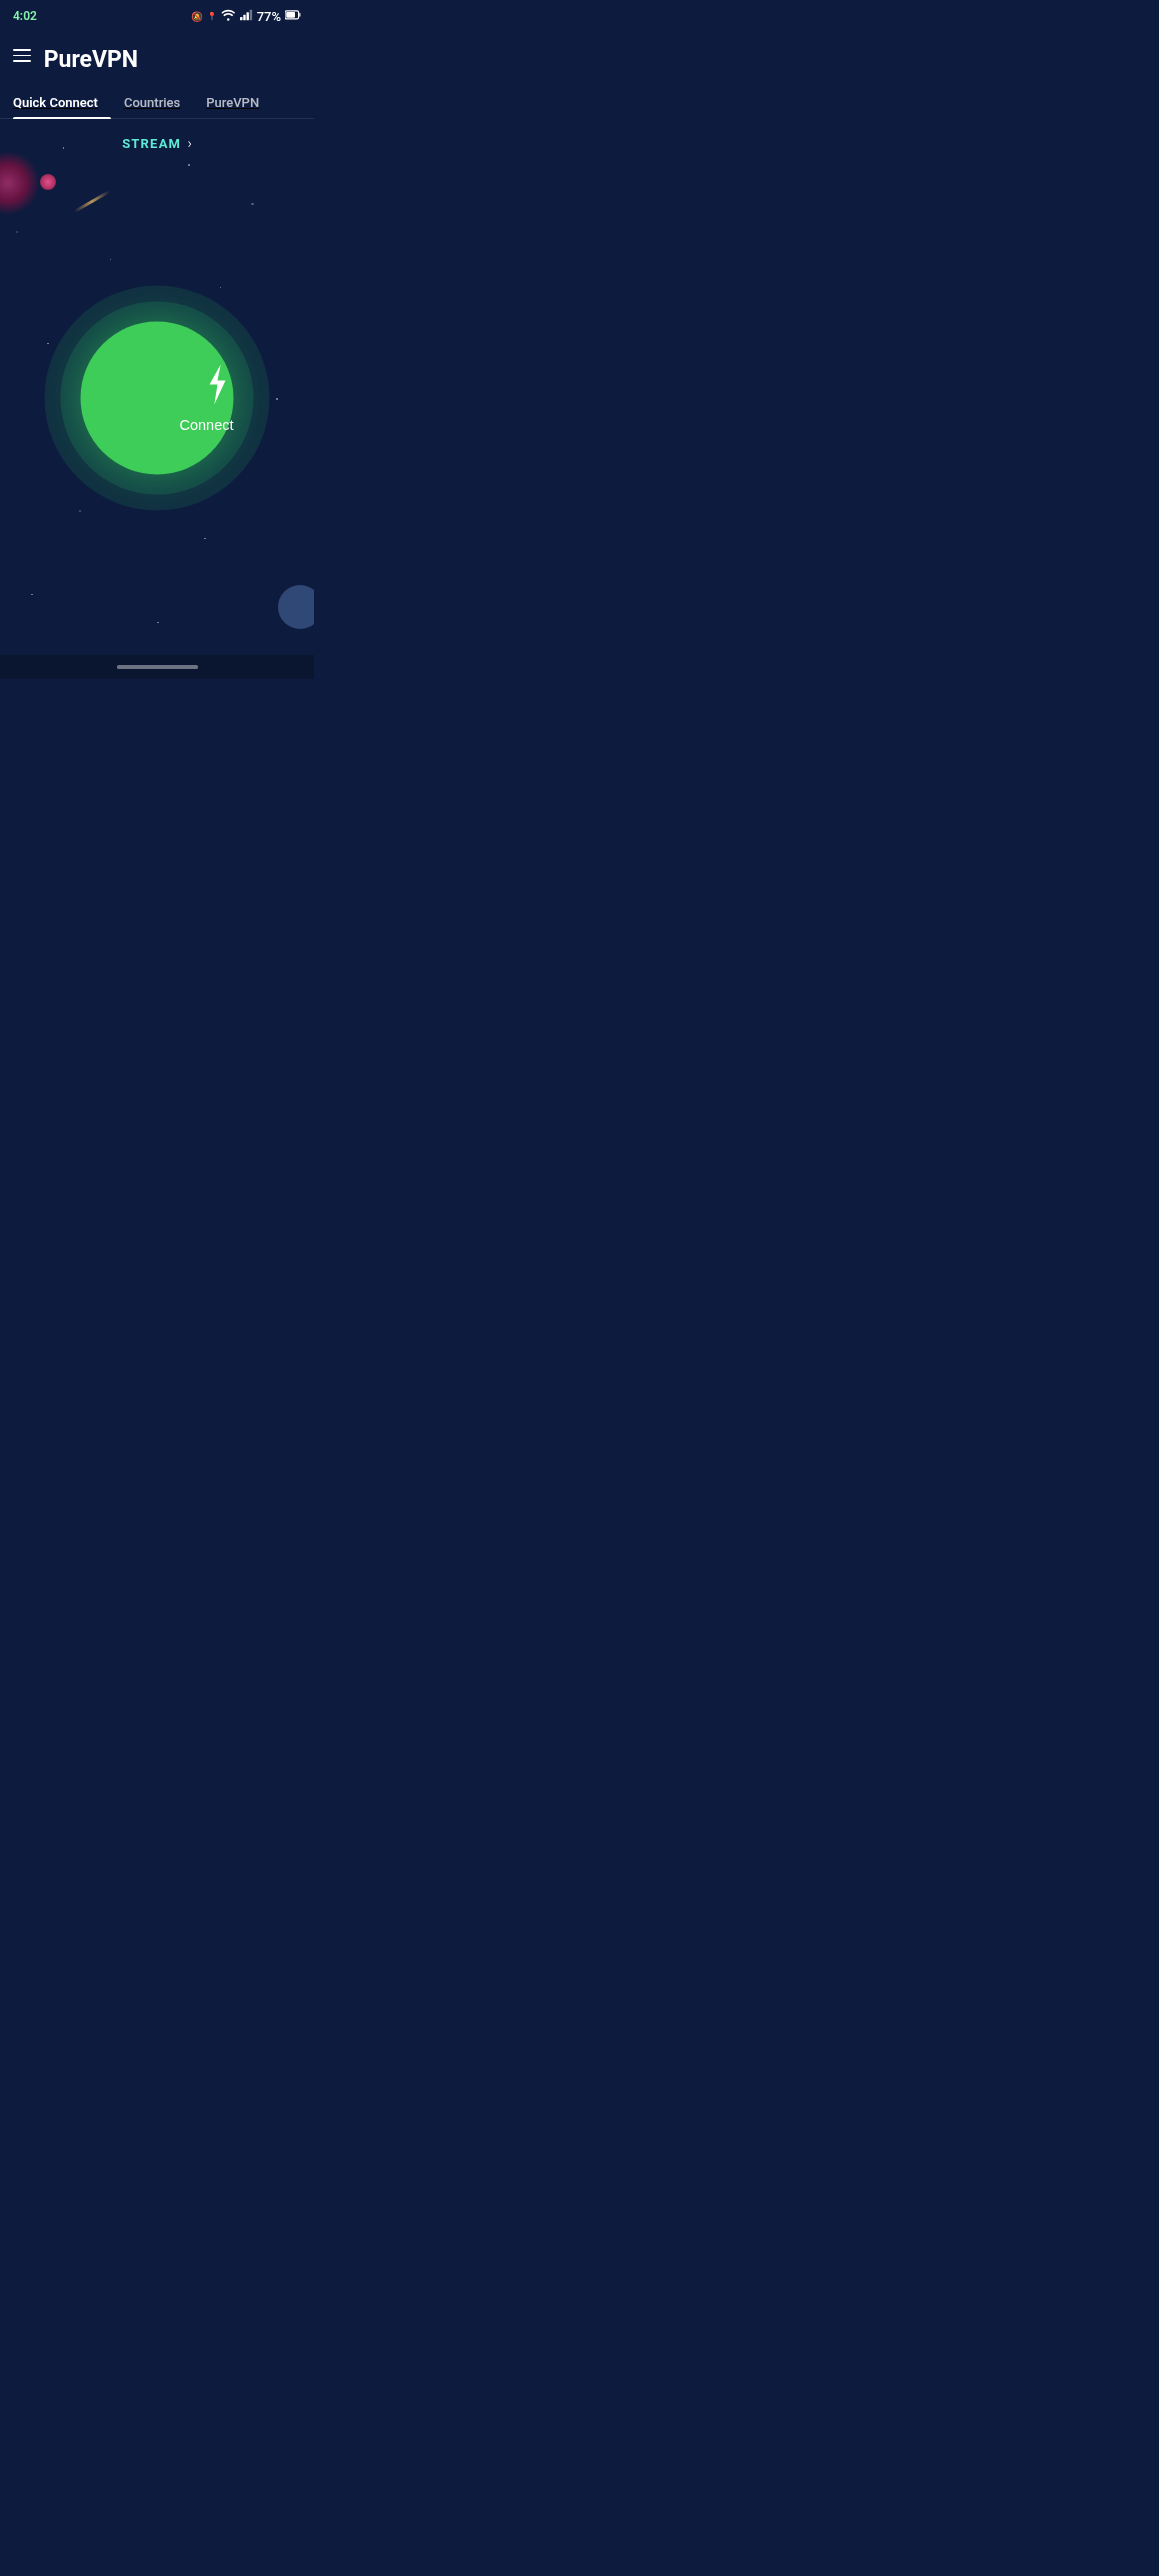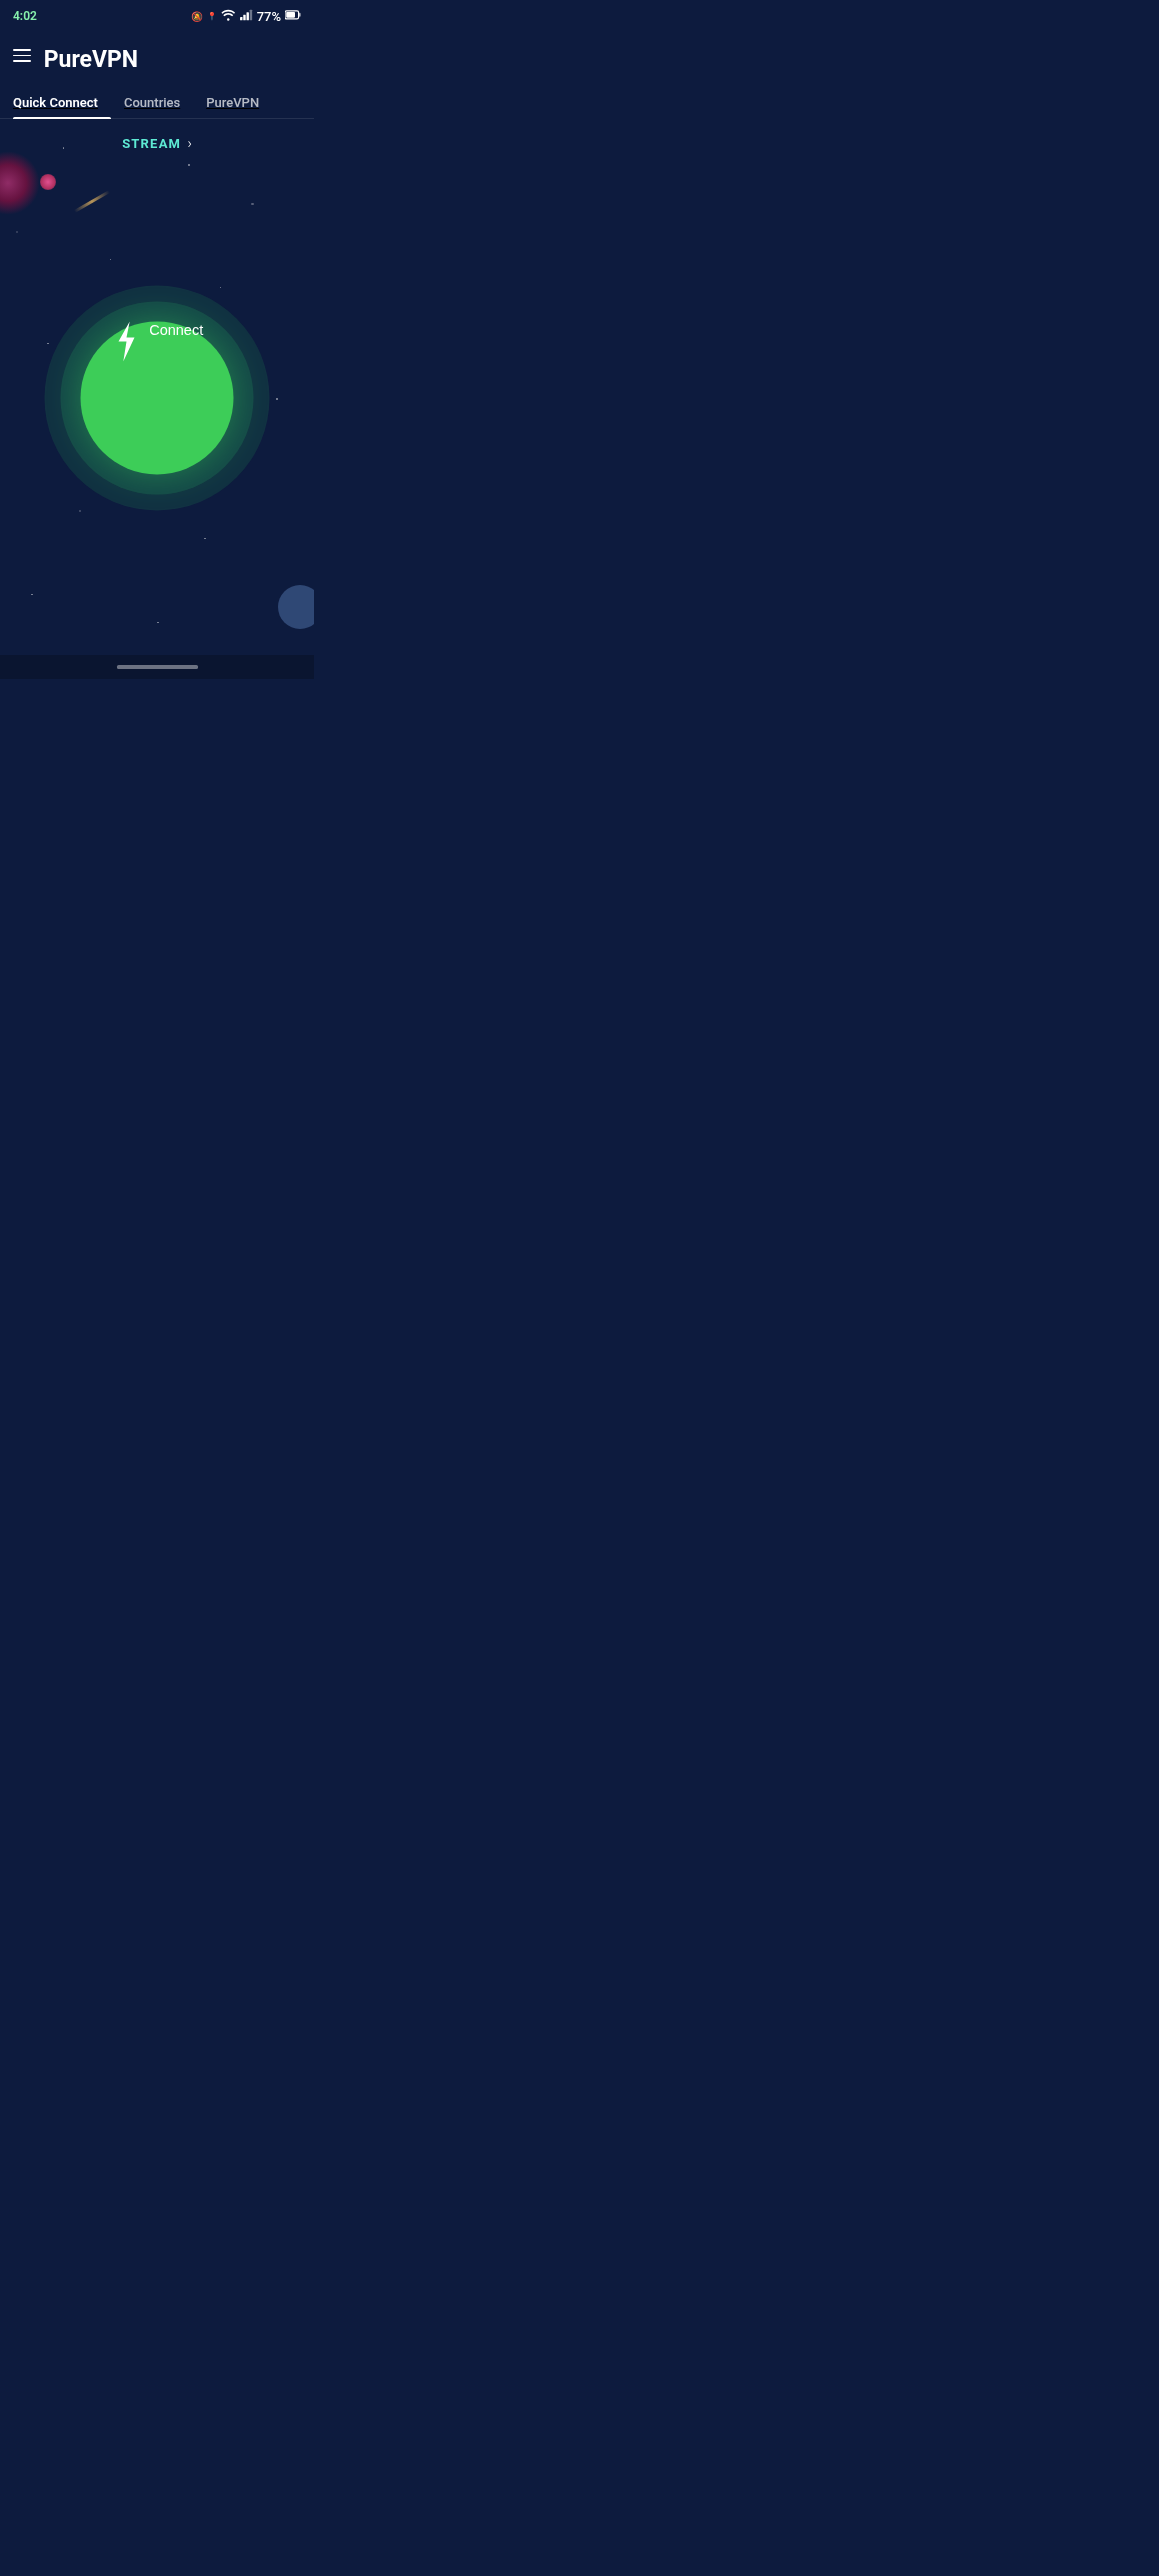--- a/index.html
+++ b/index.html
@@ -239,22 +239,22 @@
       align-items: center;
       justify-content: center;
     }
 
     .connect-button {
       width: 153px;
       height: 153px;
       border-radius: 50%;
       background: #3dcd58;
       display: flex;
-      flex-direction: row;
-      align-items: flex-start;
+      flex-direction: column;
+      align-items: flex-end;
       justify-content: center;
       cursor: pointer;
       box-shadow: 0 0 32px rgba(61, 205, 88, 0.4);
       border: none;
       gap: 6.4px;
     }
 
     .lightning-icon {
       color: white;
       font-size: 32px;

